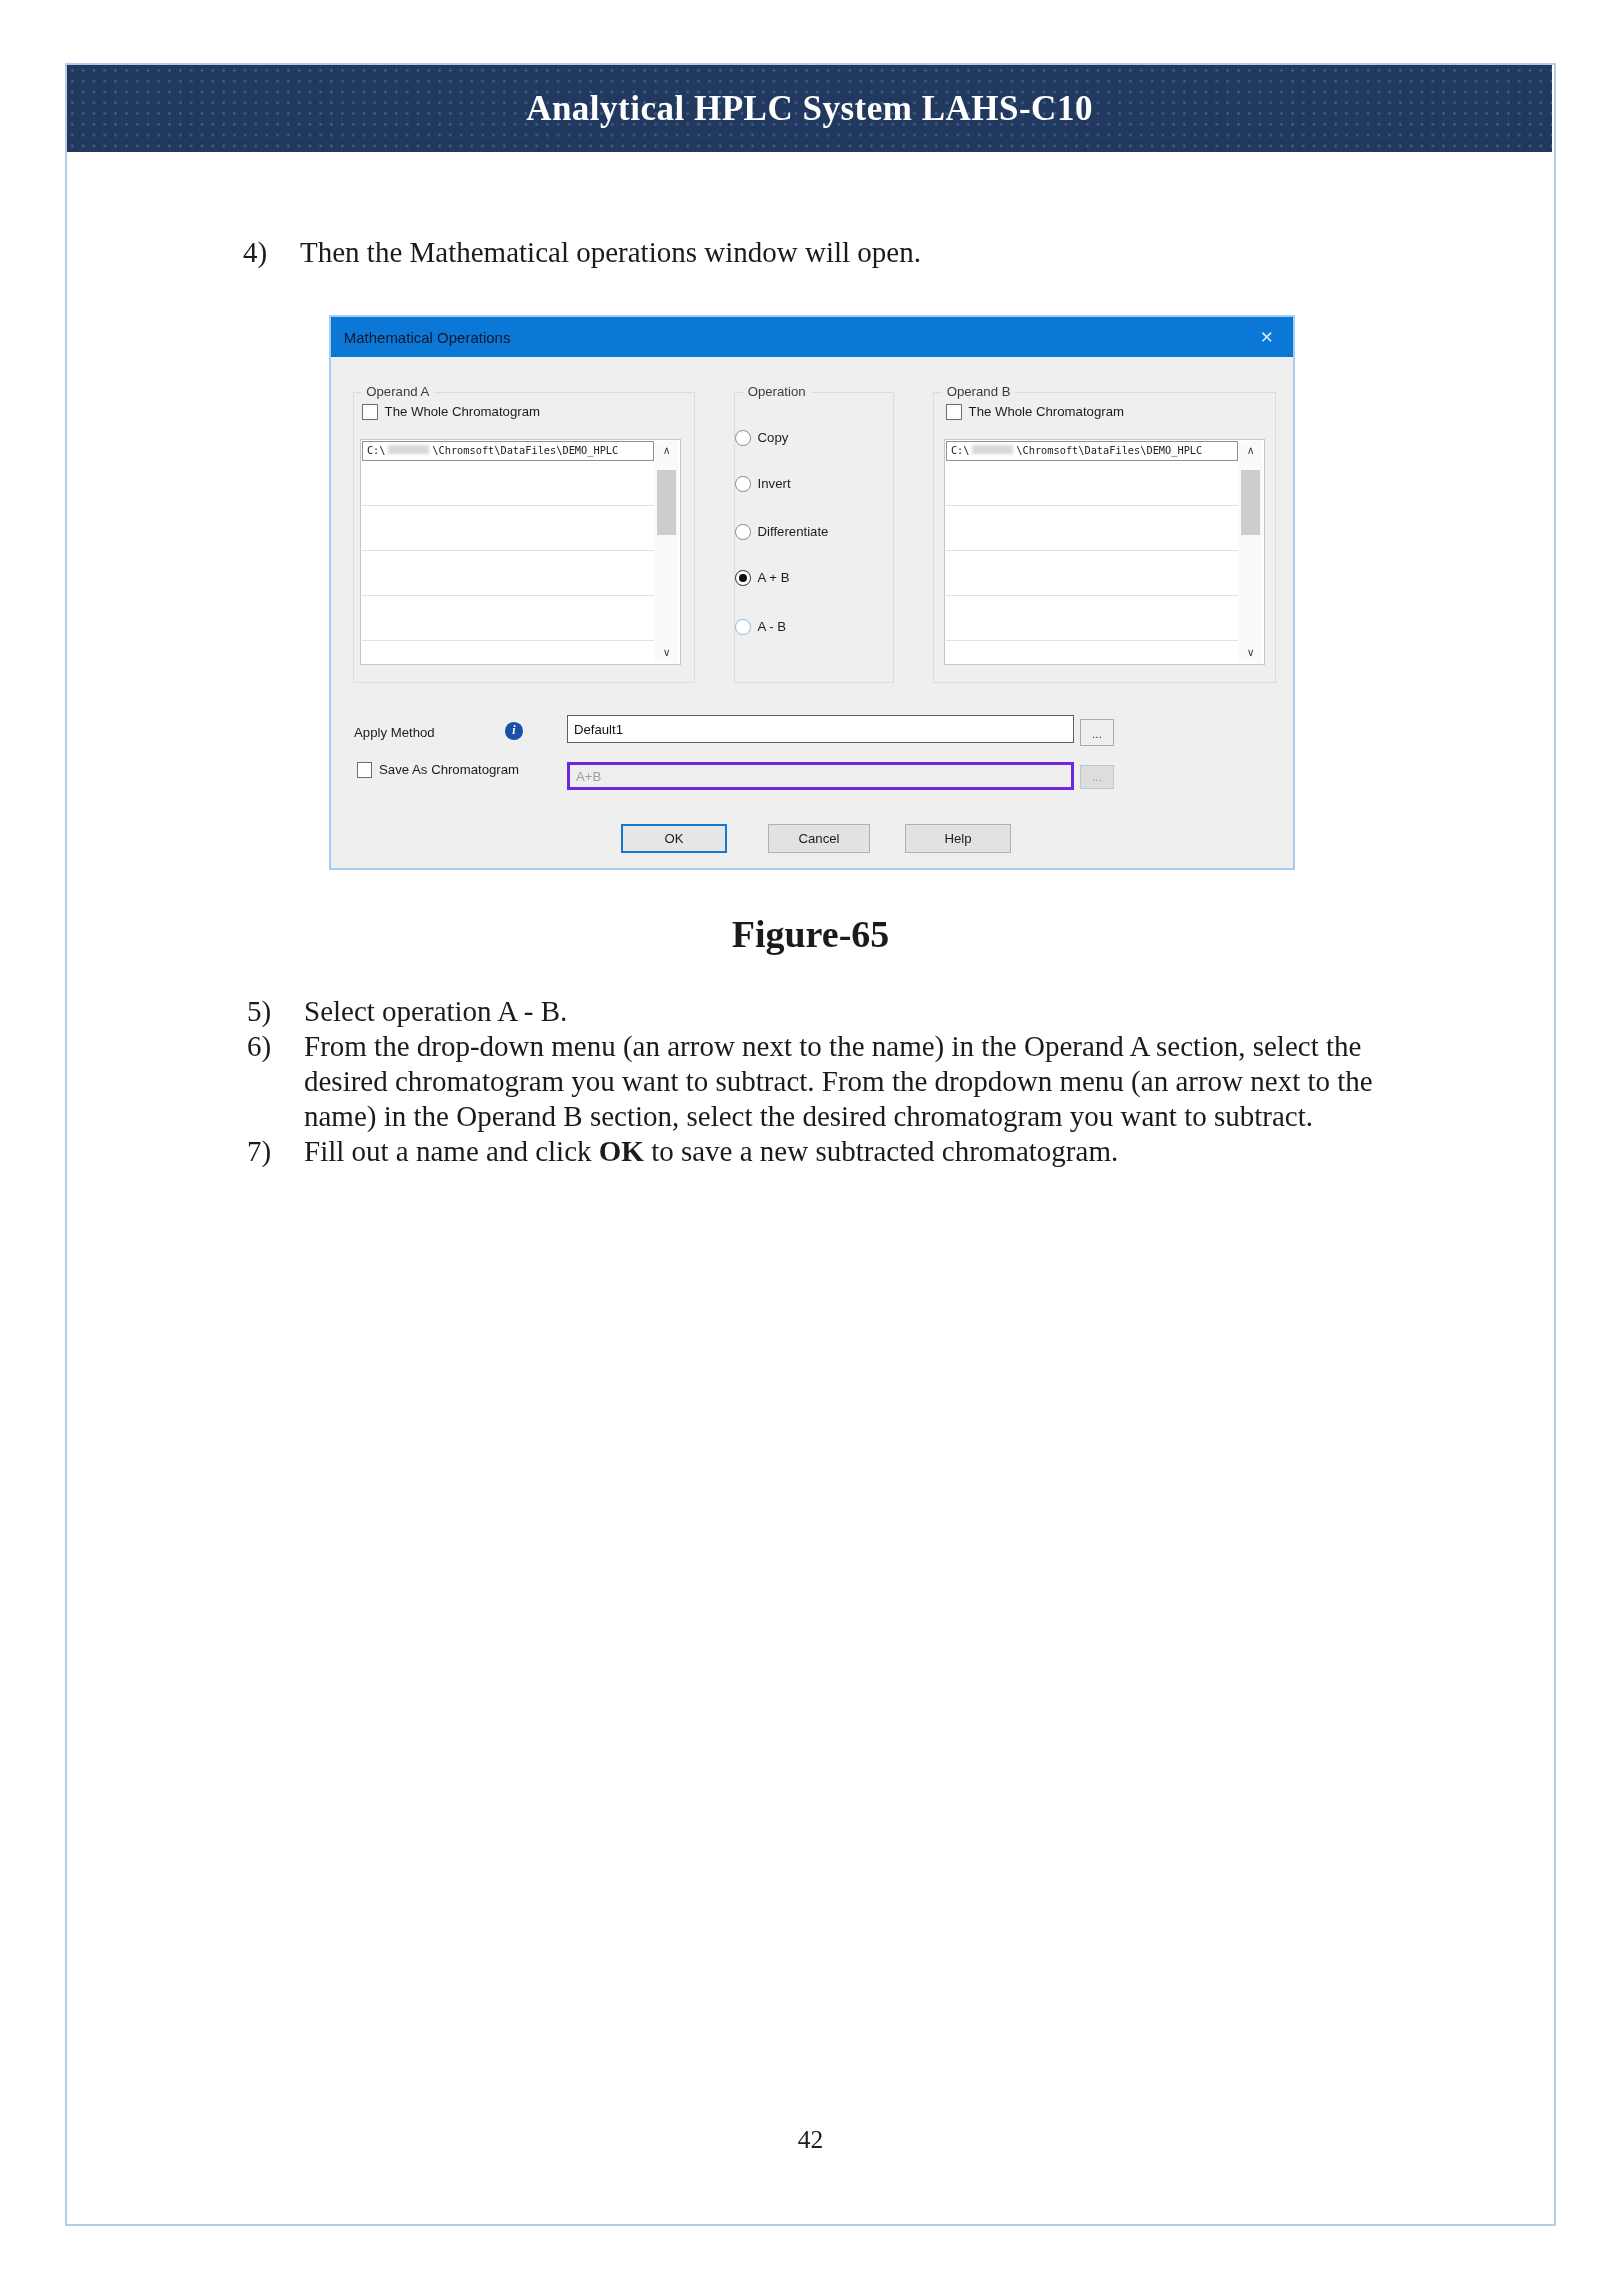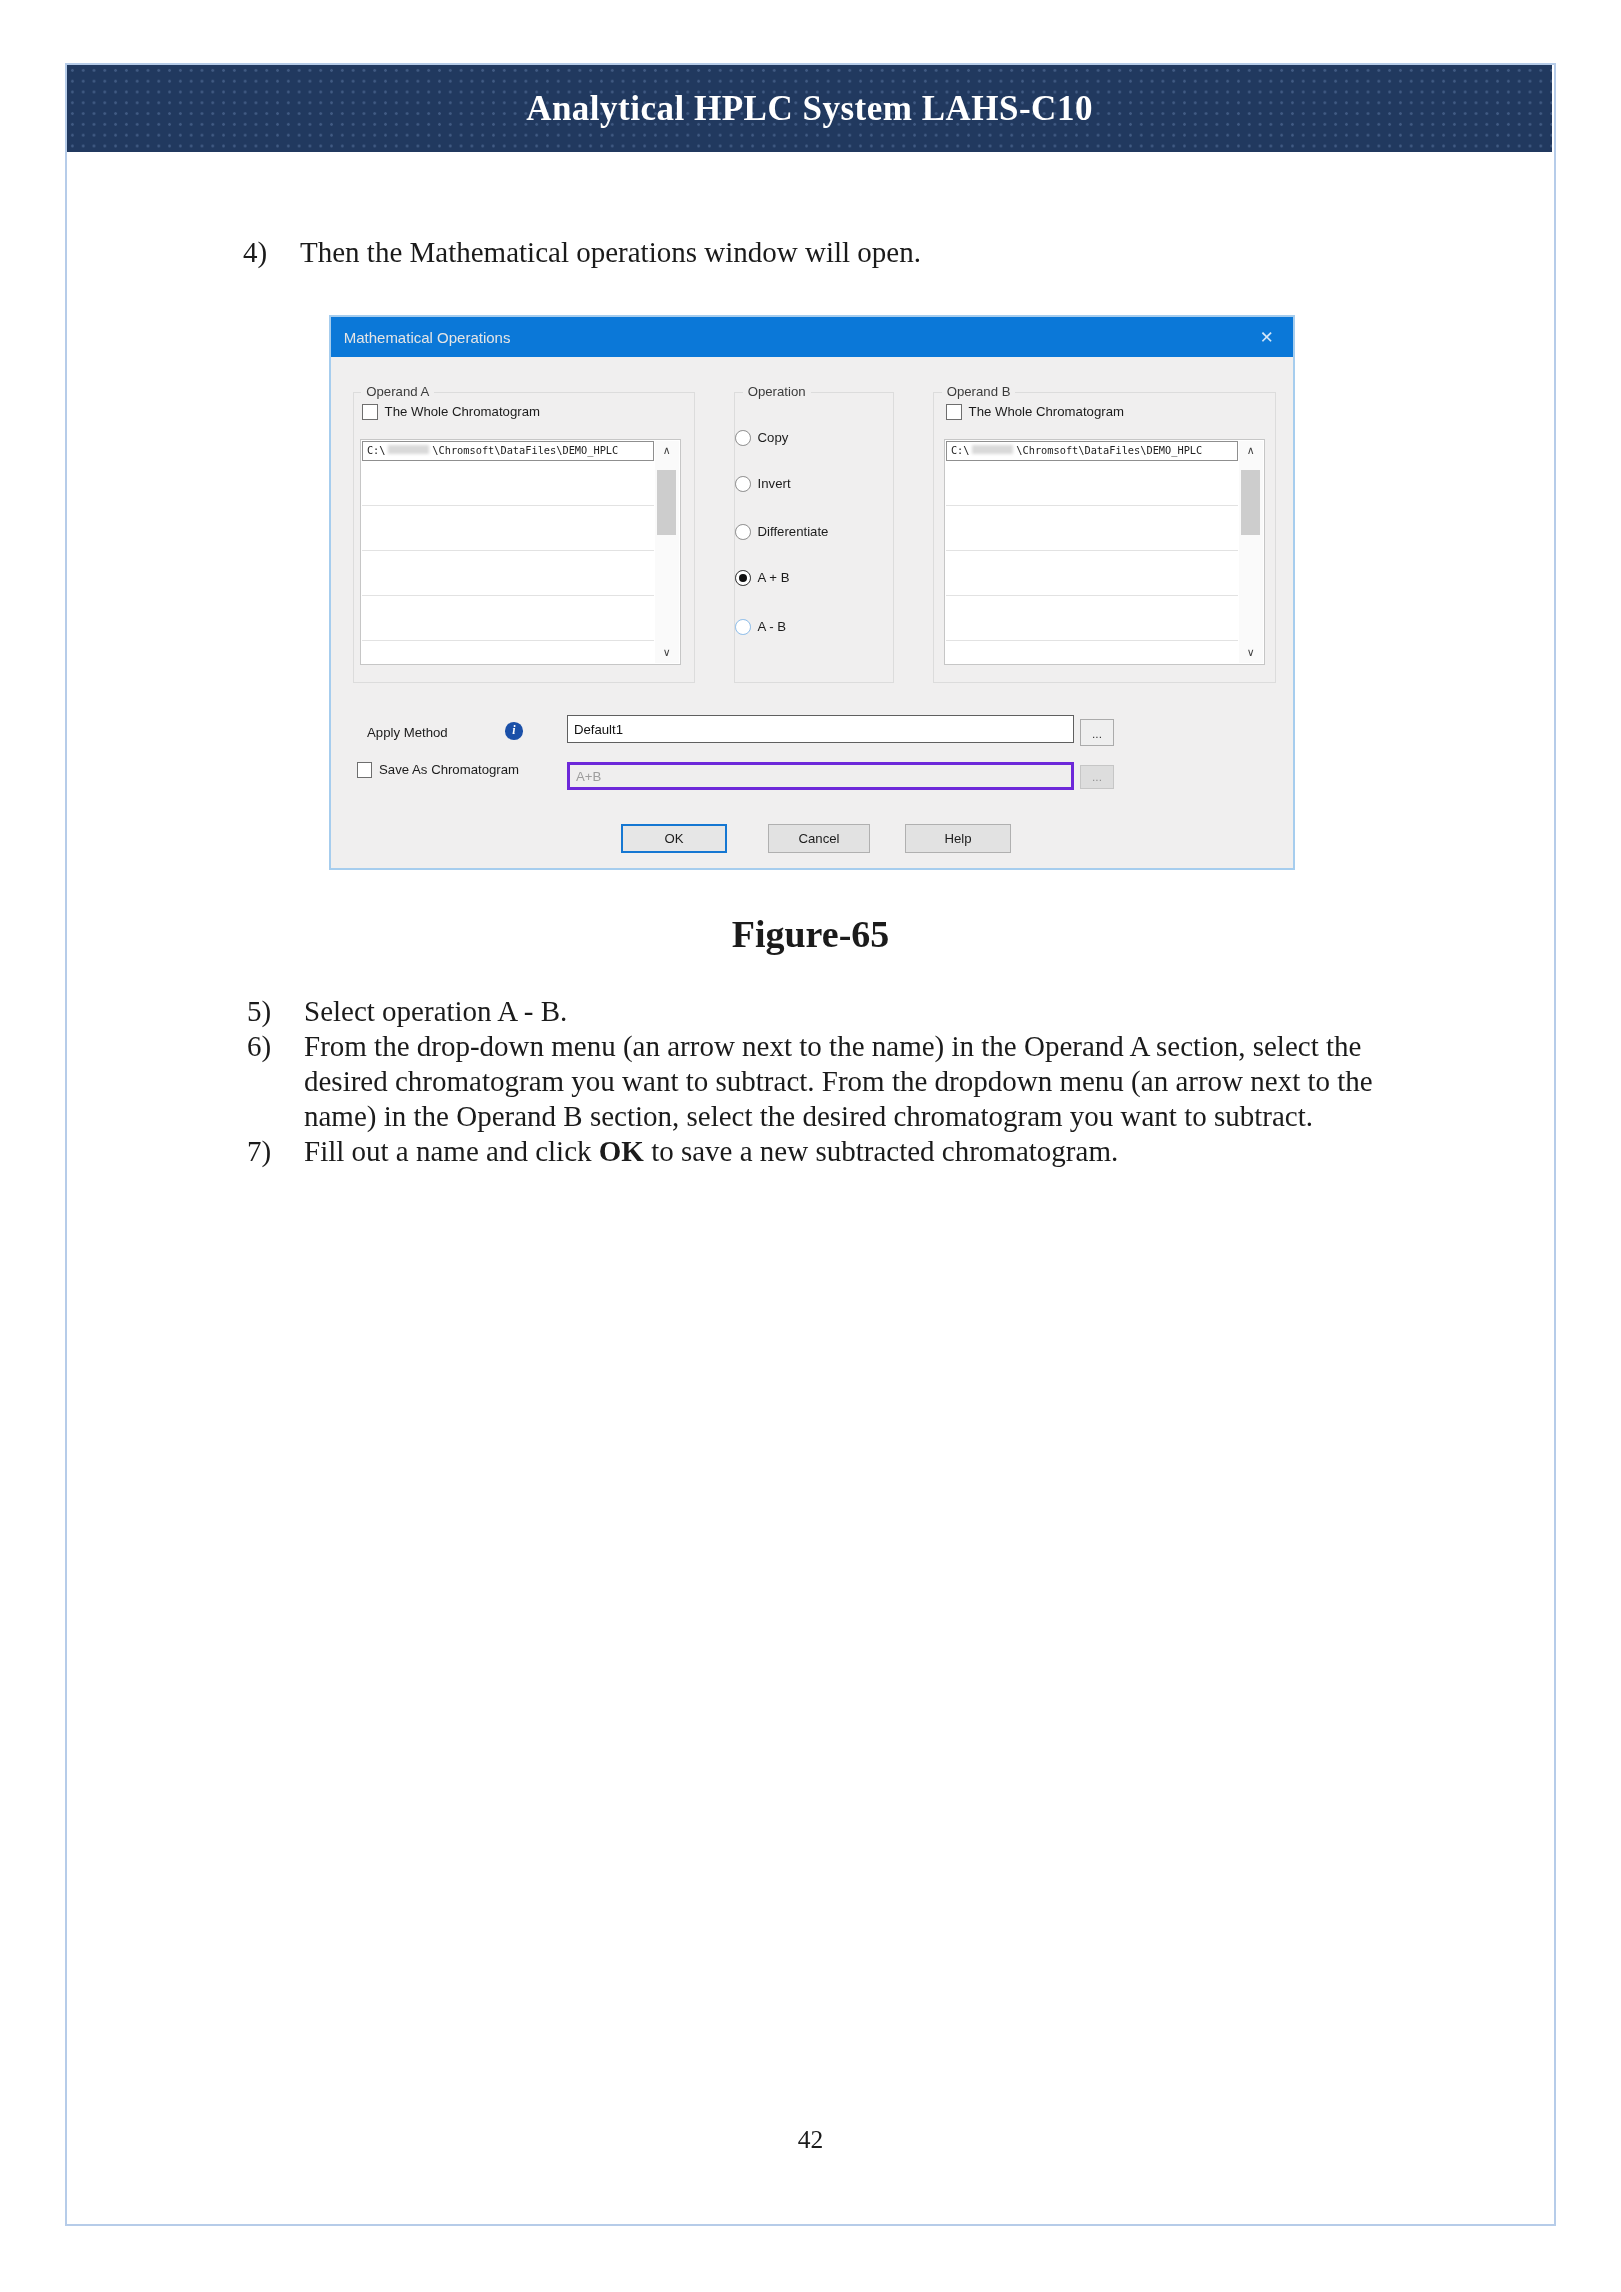--- a/index.html
+++ b/index.html
@@ -45,21 +45,21 @@
   
   .dialog {
     left:329px; top:315px; width:966px; height:555px;
     background:#f0efef; border:2px solid #a6cdee;
     font-family:"Liberation Sans", sans-serif; font-size:13.2px; color:#1c1c1c;
   }
   .titlebar {
     left:0; top:0; width:100%; height:40px; background:#0b78d8;
     display:flex; align-items:center;
   }
-  .titlebar .title { color:#e5e5e5; font-size:15px; padding-left:12.7px; }
+  .titlebar .title { color:#0f172a; font-size:15px; padding-left:12.7px; }
   .titlebar .close {
     position:absolute; right:9.8px; top:0; height:40px; width:33px;
     display:flex; align-items:center; justify-content:center;
     color:#d4e7f9; font-size:16.7px; font-family:"DejaVu Sans", sans-serif;
     cursor:default;
   }
 
   .group { border:1px solid #dcdcdc; }
   .group-label {
     position:absolute; top:-8.8px; left:7.8px; background:#f0efef;
@@ -215,21 +215,21 @@
   <div class="abs listbox" style="left:613px; top:122px; width:321px; height:226px;">
     <div class="path-row"><span>C:\</span><span class="redact"></span><span>\Chromsoft\DataFiles\DEMO_HPLC</span></div>
     <div class="empty-rows"></div>
     <div class="vscroll">
       <div class="arr up">∧</div>
       <div class="thumb"></div>
       <div class="arr down">∨</div>
     </div>
   </div>
 
-  <span class="abs field-label" style="left:36px; top:408px;">Apply Method</span>
+  <span class="abs field-label" style="left:23px; top:408px;">Apply Method</span>
   <span class="abs info-icon" style="left:174px; top:405px;">i</span>
   <input class="abs text-input" style="left: 236px; top: 398px; width: 507px; height: 28px;" value="Default1">
   <div class="abs dots-btn" style="left:749px; top:402px; width:34px; height:26.5px;">...</div>
 
   <div class="abs cb-row" style="left:25.5px; top:445px;">
     <span class="cb"></span>
     <span class="cb-label">Save As Chromatogram</span>
   </div>
   <input class="abs text-input disabled" style="left: 236px; top: 445px; width: 507px; height: 28px;" disabled="" value="A+B">
   <div class="abs dots-btn disabled" style="left:749px; top:448px; width:34px; height:23.5px;">...</div>

